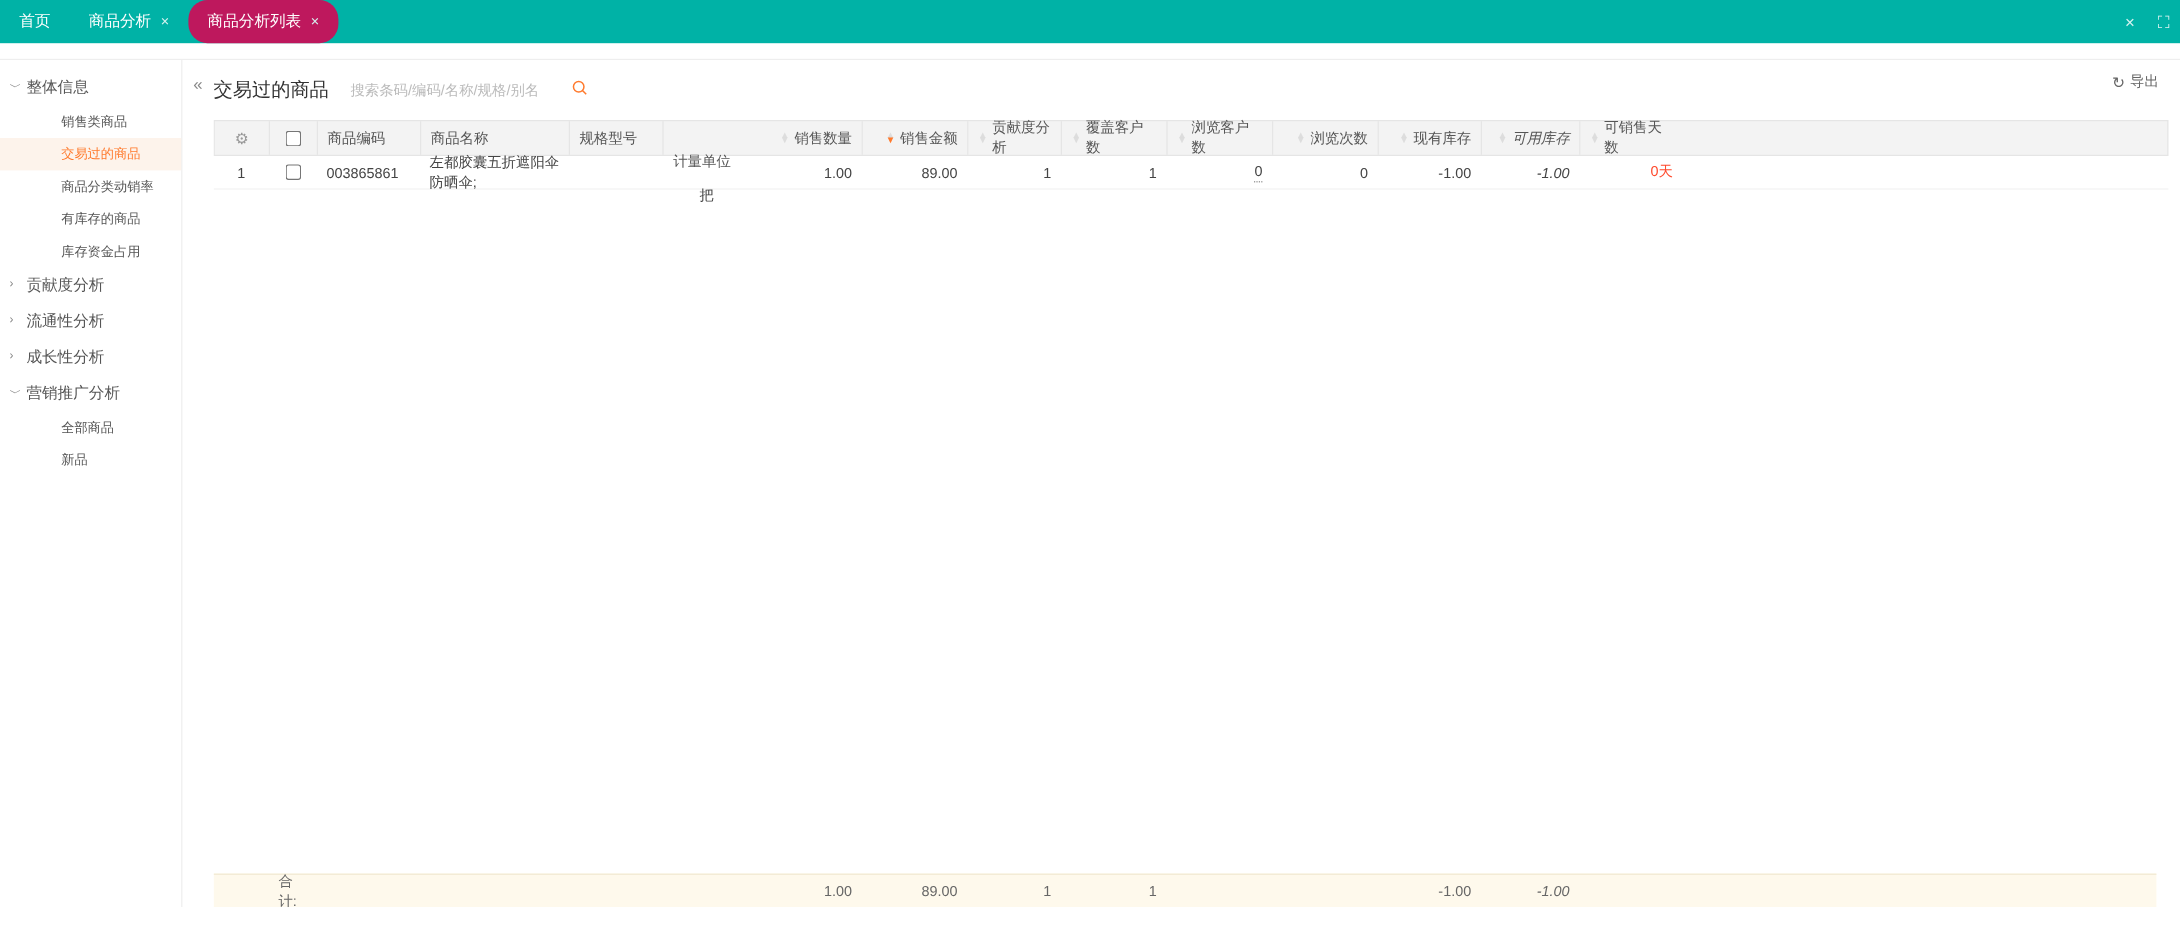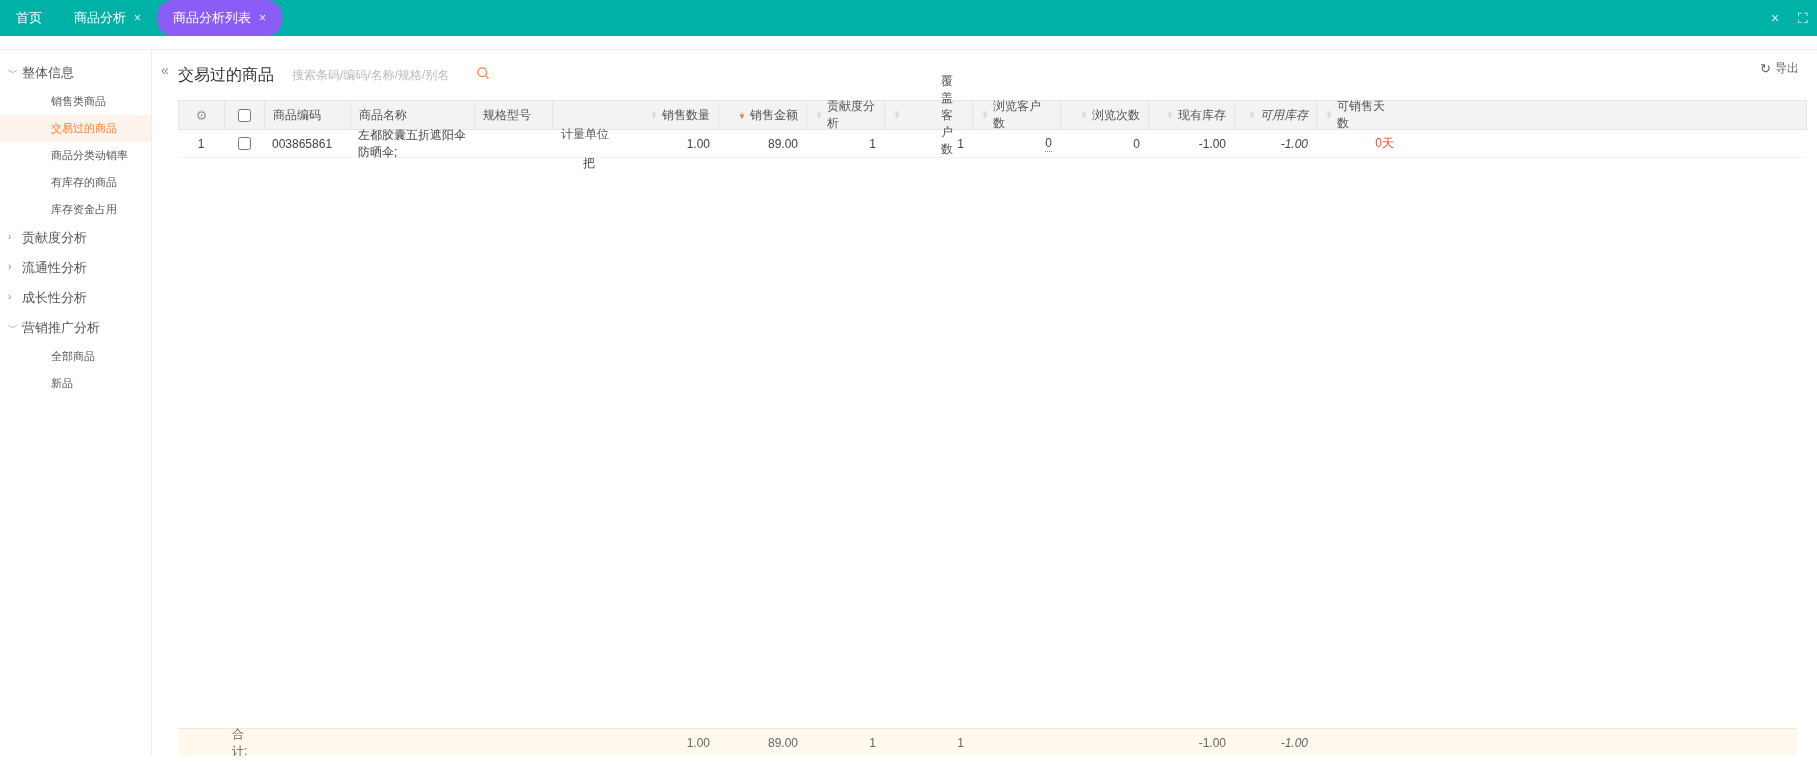--- a/index.html
+++ b/index.html
@@ -6,21 +6,21 @@
   body { font-family: "Microsoft YaHei", Arial, sans-serif; font-size: 12px; color: #333; background: #fff; }
   .app { width: 1817px; height: 756px; display: flex; flex-direction: column; position: relative; }
 
   
   .topbar {
     height: 36px; background: #00b2a6; display: flex; align-items: stretch; position: relative;
   }
   .tab {
     display: flex; align-items: center; padding: 0 16px; color: #fff; font-size: 13px; cursor: pointer; position: relative;
   }
-  .tab.active { background: #8b5cf6; border-radius: 16px; }
+  .tab.active { background: #be185d; border-radius: 16px; }
   .tab .close { margin-left: 8px; font-size: 12px; color: #d7f3f0; cursor: pointer; }
   .topbar-right { position: absolute; right: 0; top: 0; height: 36px; display: flex; align-items: center; }
   .topbar-right .icon { color: #d7f3f0; width: 28px; text-align: center; font-size: 14px; cursor: pointer; }
 
   
   .blank { height: 14px; background: #fff; border-bottom: 1px solid #eee; }
 
   
   .content { flex: 1; display: flex; overflow: hidden; }
 
@@ -91,21 +91,21 @@
   
   .c0 { width: 46px; } 
   .c1 { width: 40px; } 
   .c2 { width: 86px; } 
   .c3 { width: 124px; } 
   .c4 { width: 78px; } 
   .c5 { width: 74px; margin-top: 33px; } 
   .c6 { width: 92px; } 
   .c7 { width: 88px; } 
   .c8 { width: 78px; } 
-  .c9 { width: 88px; gap: 36px; } 
+  .c9 { width: 88px; } 
   .c10{ width: 88px; } 
   .c11{ width: 88px; } 
   .c12{ width: 86px; } 
   .c13{ width: 82px; font-style: italic; } 
   .c14{ width: 86px; } 
   .c15{ flex: 1; } 
 
   
   .tfoot {
     display: flex; height: 28px; background: #fef9ec; border-top: 1px solid #f0e8d0; align-items: stretch; position: absolute; bottom: 0; left: 0; right: 10px;

